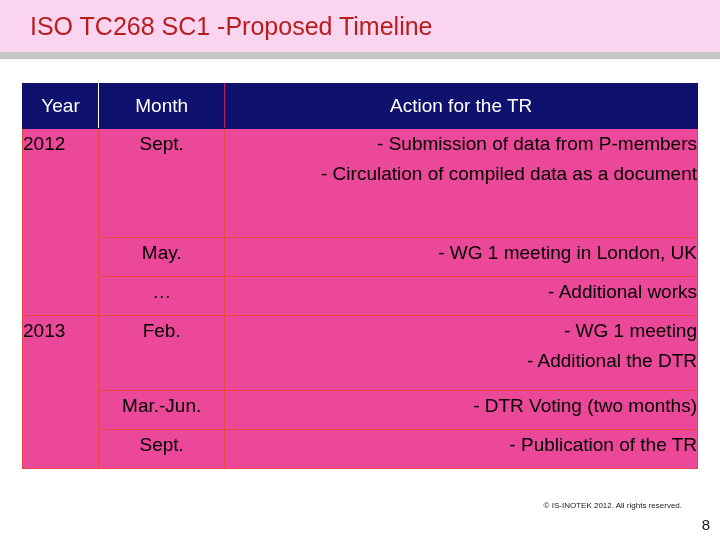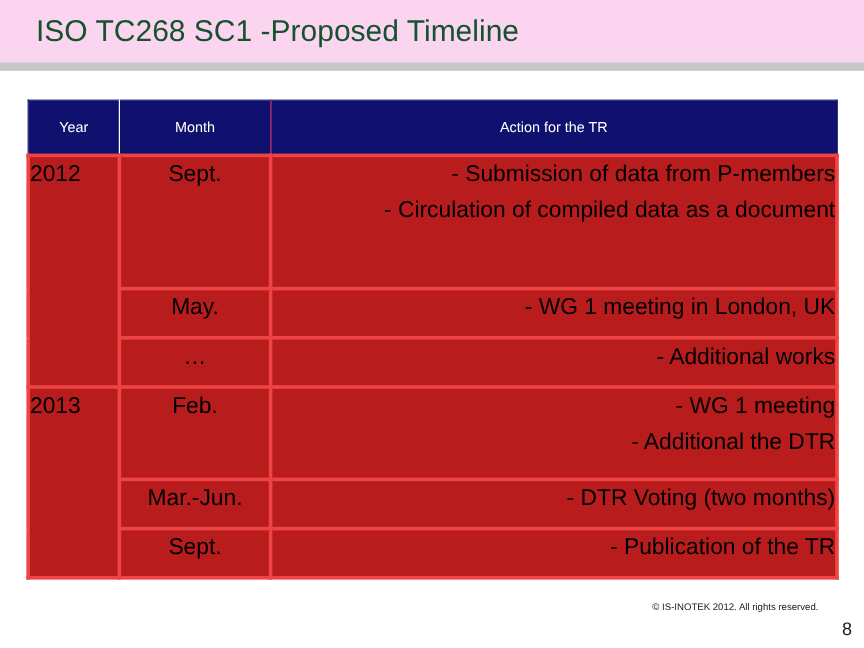--- a/index.html
+++ b/index.html
@@ -24,21 +24,21 @@
     height: 52px;
     background: #fbd4f0;
     box-sizing: border-box;
   }
   .slide-title {
     position: absolute;
     left: 30px;
     top: 11px;
     font-size: 25px;
     line-height: 30px;
-    color: #14532d;
+    color: #b91c1c;
     font-family: "Liberation Sans", sans-serif;
     font-weight: normal;
     letter-spacing: 0px;
     white-space: nowrap;
   }
   .header-rule {
     position: absolute;
     left: 0;
     top: 52px;
     width: 720px;
@@ -51,31 +51,31 @@
     position: absolute;
     left: 22px;
     top: 83px;
     width: 676px;
     border-collapse: collapse;
     table-layout: fixed;
     font-family: "Liberation Sans", sans-serif;
   }
   .timeline-table td,
   .timeline-table th {
-    border: 3px solid #ef4444;
+    border: 1px solid #ef4444;
     padding: 0;
     vertical-align: top;
-    background: #b91c1c;
+    background: #ec4899;
   }
 
   .timeline-table thead th {
     background: #10106e;
     color: #ffffff;
     font-weight: normal;
-    font-size: 12px;
+    font-size: 19px;
     height: 44px;
     vertical-align: middle;
     text-align: center;
     border: 1px solid #10106e;
   }
   thead th.col-year   { border-right: 1px solid #ffffff; }
   thead th.col-month  { border-right: 1px solid #be185d; }
 
   .col-year   { width: 76px; }
   .col-month  { width: 126px; }

